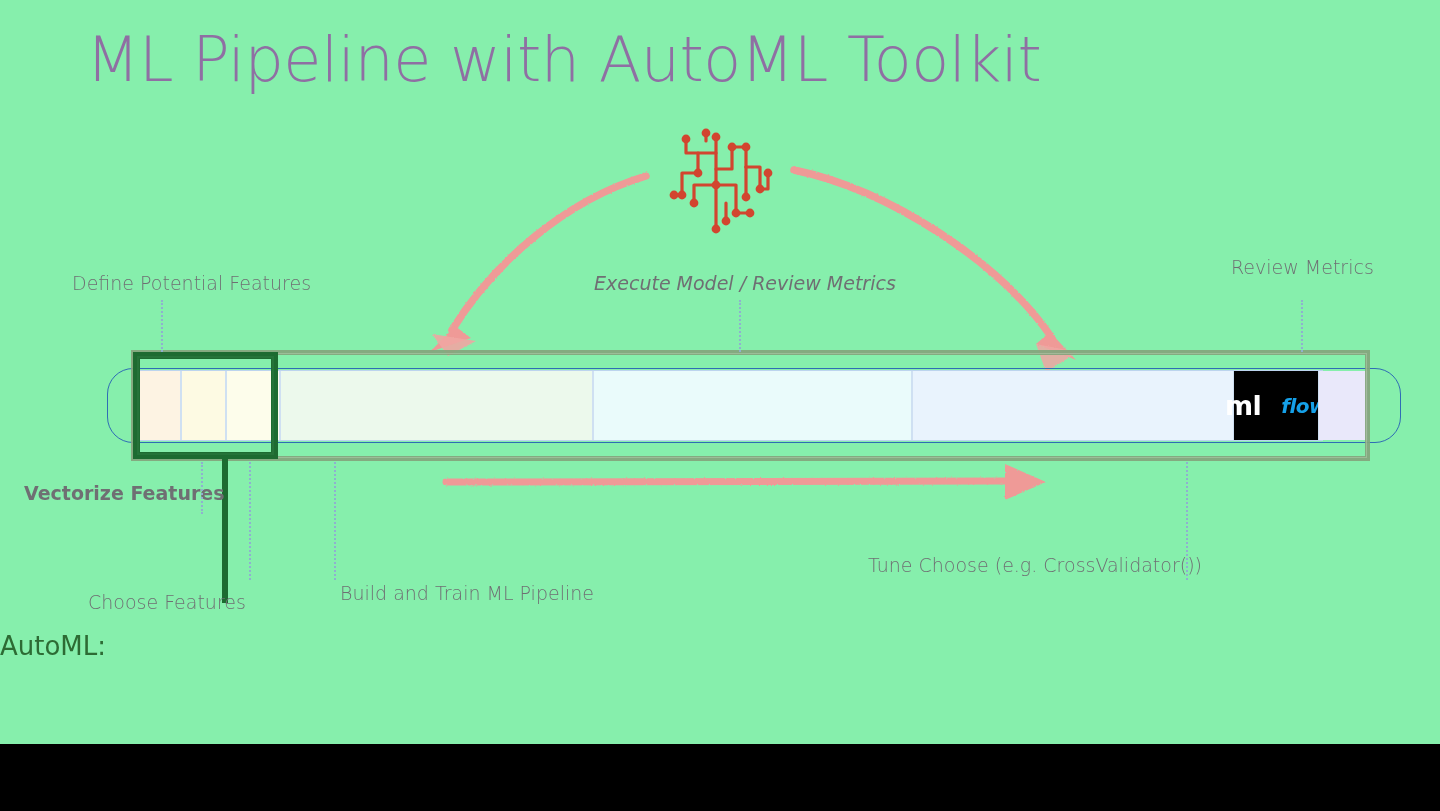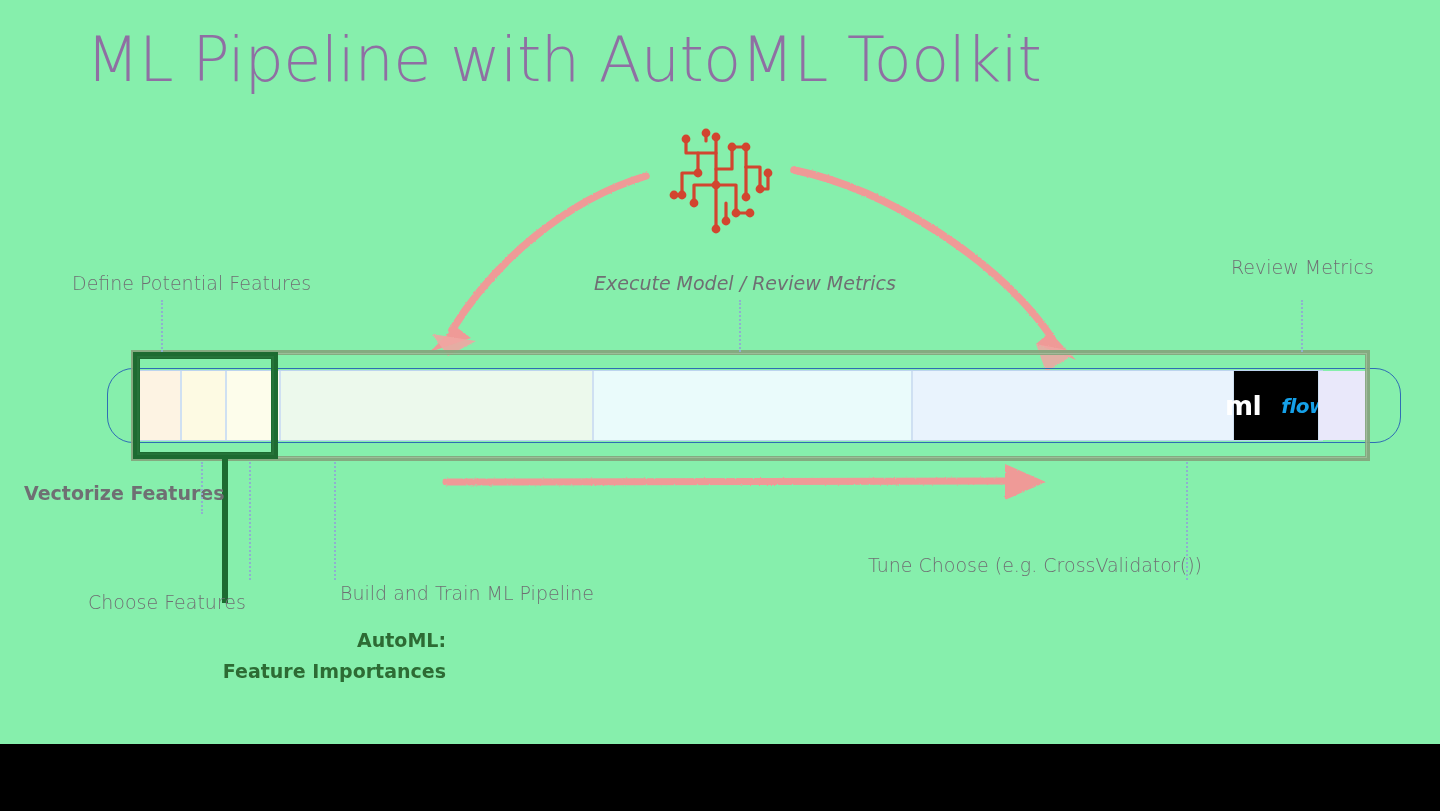--- a/index.html
+++ b/index.html
@@ -70,23 +70,23 @@
   .leader{position:absolute;width:0;border-left:2px dotted #8fb0cf;}
 
   
   .lbl{
     position:absolute;
     font-family:"DejaVu Sans", sans-serif;
     font-size:19px;font-weight:300;color:#6f6f73;white-space:nowrap;
   }
 
   .automl-text{
-    position:absolute;left:0;top:625px;width:446px;text-align:right;
-    font-family:"DejaVu Sans", sans-serif;
-    font-size:19px;font-weight:700;color:#2d6b34;line-height:1.62;
+    position:absolute;left:0;top:625px;width:446px;text-align:left;
+    font-family:"DejaVu Sans", sans-serif;
+    font-size:26px;font-weight:400;color:#2d6b34;line-height:1.62;
   }
 
   
   .overlay{position:absolute;left:0;top:0;width:1440px;height:811px;}
 
   
   .footer{position:absolute;left:0;top:744px;width:1440px;height:67px;background:#000000;}
 </style>
 </head>
 <body>
@@ -191,21 +191,20 @@
       <div class="lbl" style="left: 88px; top: 554px; margin-top: 37px;">Choose Features</div>
       <div class="leader" style="left: 249px; top: 462px; height: 118px;"></div>
       <div class="lbl" style="left: 340px; top: 554px; margin-top: 28px;">Build and Train ML Pipeline</div>
       <div class="leader" style="left: 334px; top: 462px; height: 118px;"></div>
       <div class="lbl" style="left: 868px; top: 554px;">Tune Choose (e.g. CrossValidator())</div>
       <div class="leader" style="left: 1186px; top: 462px; height: 118px;"></div>
     </div>
 
   <div class="automl-text">
     <div>AutoML:</div>
-    <div>Feature Importances</div>
   </div>
 
   <div class="footer">
     
     
   </div>
 
 </div>
 
 </body></html>

